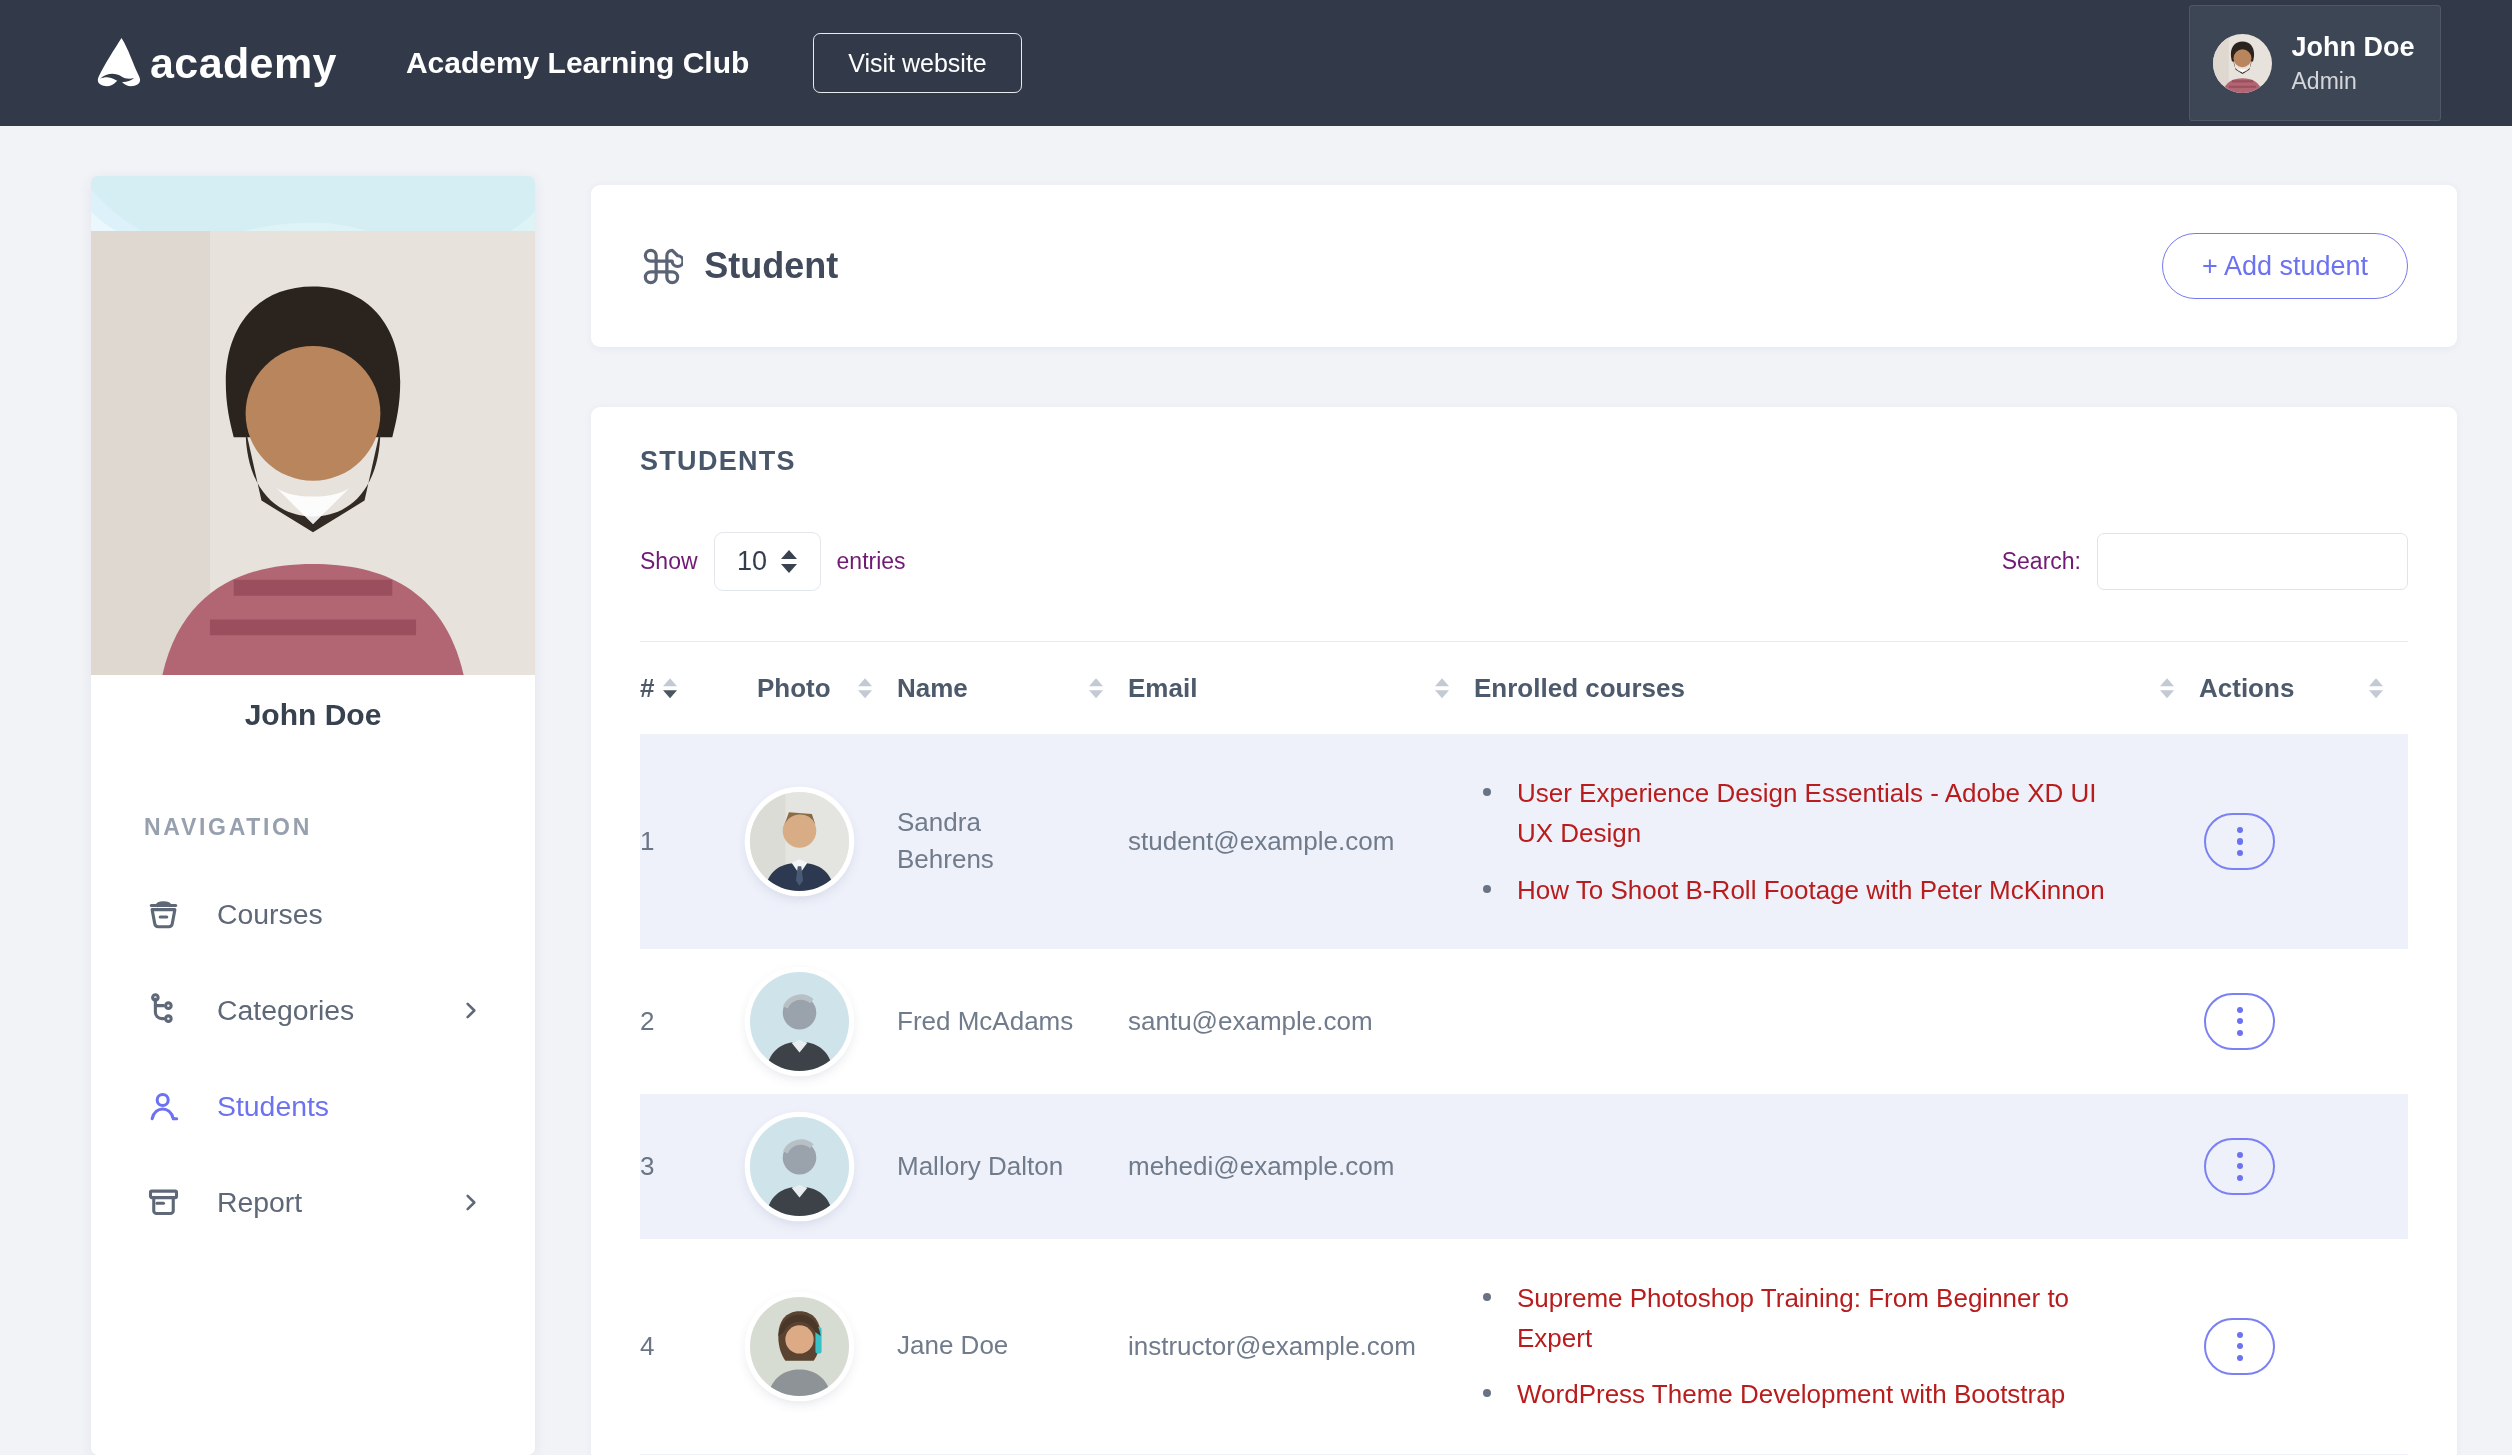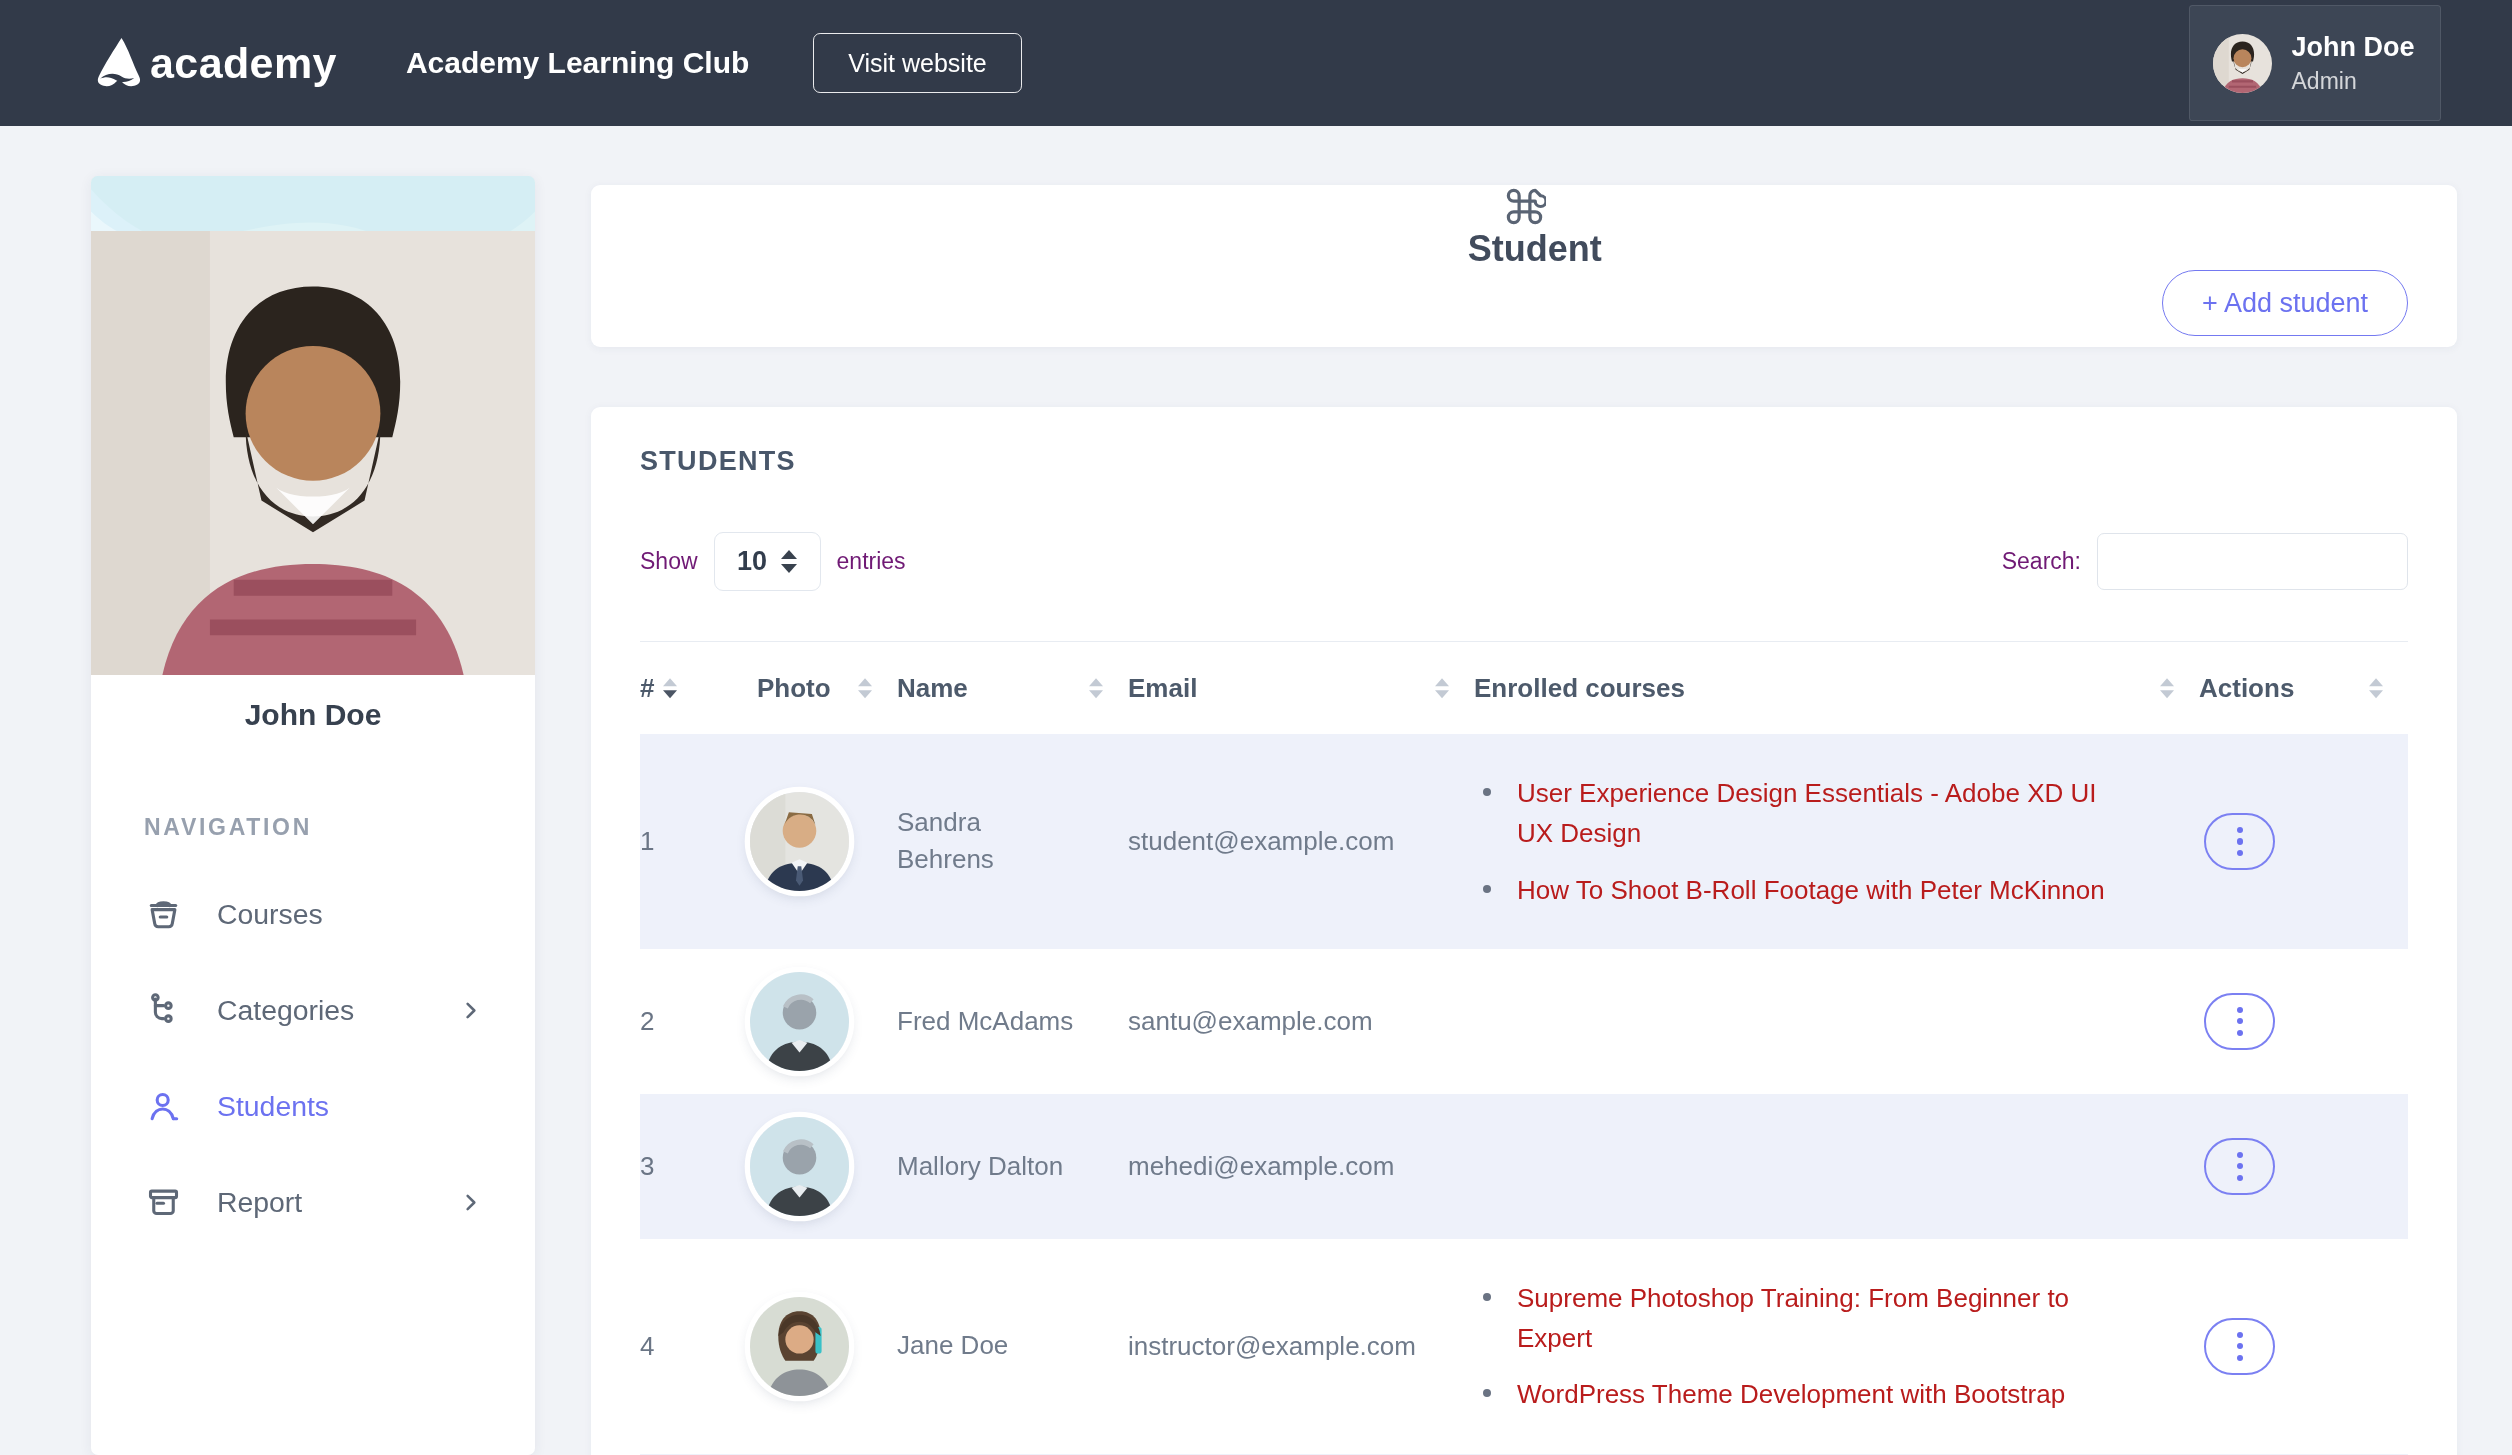--- a/index.html
+++ b/index.html
@@ -58,21 +58,21 @@
   .nav-item.active { color:#6c72f0; }
   .nav-icon { width:39px; height:39px; margin-right:34px; flex:0 0 auto; }
   .nav-icon svg { width:39px; height:39px; display:block; }
   .nav-chevron { margin-left:auto; width:23px; height:23px; }
   .nav-chevron svg { width:23px; height:23px; display:block; }
 
   
   .page-card {
     position:absolute; left:591px; top:185px; width:1866px; height:162px;
     background:#fff; border-radius:9px; box-shadow:0 1.8px 9px rgba(40,60,90,0.05);
-    display:flex; align-items:center; padding:0 49px;flex-direction:column;
+    display:flex; align-items:center; padding:0 49px;
   }
   .cmd-icon { width:43px; height:43px; color:#5a6474; }
   .cmd-icon svg { width:43px; height:43px; display:block; }
   .page-title { font-size:36px; font-weight:bold; color:#414b5c; margin-left:21.3px; }
   .add-btn {
     margin-left:auto; height:66px; padding:0 39px; background:transparent;
     border:1.8px solid #7479f1; border-radius:36px; color:#6c72f0;
     font-size:27px; font-family:inherit; cursor:pointer; display:flex; align-items:center;
   }
 
@@ -81,21 +81,21 @@
     background:#fff; border-radius:9px; box-shadow:0 1.8px 9px rgba(40,60,90,0.05);
     padding:0 49px;
   }
   .panel-title { padding-top:39px; font-size:27px; font-weight:bold; letter-spacing:1.3px; color:#49576a; }
 
   .controls { margin-top:55px; display:flex; align-items:center; }
   .ctl-text { font-size:23px; color:#701a75; }
   .entries-select {
     margin:0 16px; width:107px; height:59px; background:#fff;
     border:1.8px solid #e2e7ee; border-radius:9px; display:flex; align-items:center;
-    justify-content:center; gap:14.2px; cursor:pointer;font-weight:bold;
+    justify-content:center; gap:14.2px; cursor:pointer;
   }
   .entries-value { font-size:27px; color:#323d4d; }
   .spin { display:flex; flex-direction:column; gap:4.4px; }
   .spin i { display:block; width:0; height:0; border-left:8px solid transparent; border-right:8px solid transparent; }
   .spin .up { border-bottom:9px solid #39424e; }
   .spin .down { border-top:9px solid #39424e; }
   .spacer { flex:1; }
   .search-wrap { display:flex; align-items:center; }
   .search-input {
     margin-left:16px; width:311px; height:57px; border:1.8px solid #dfe4eb;

